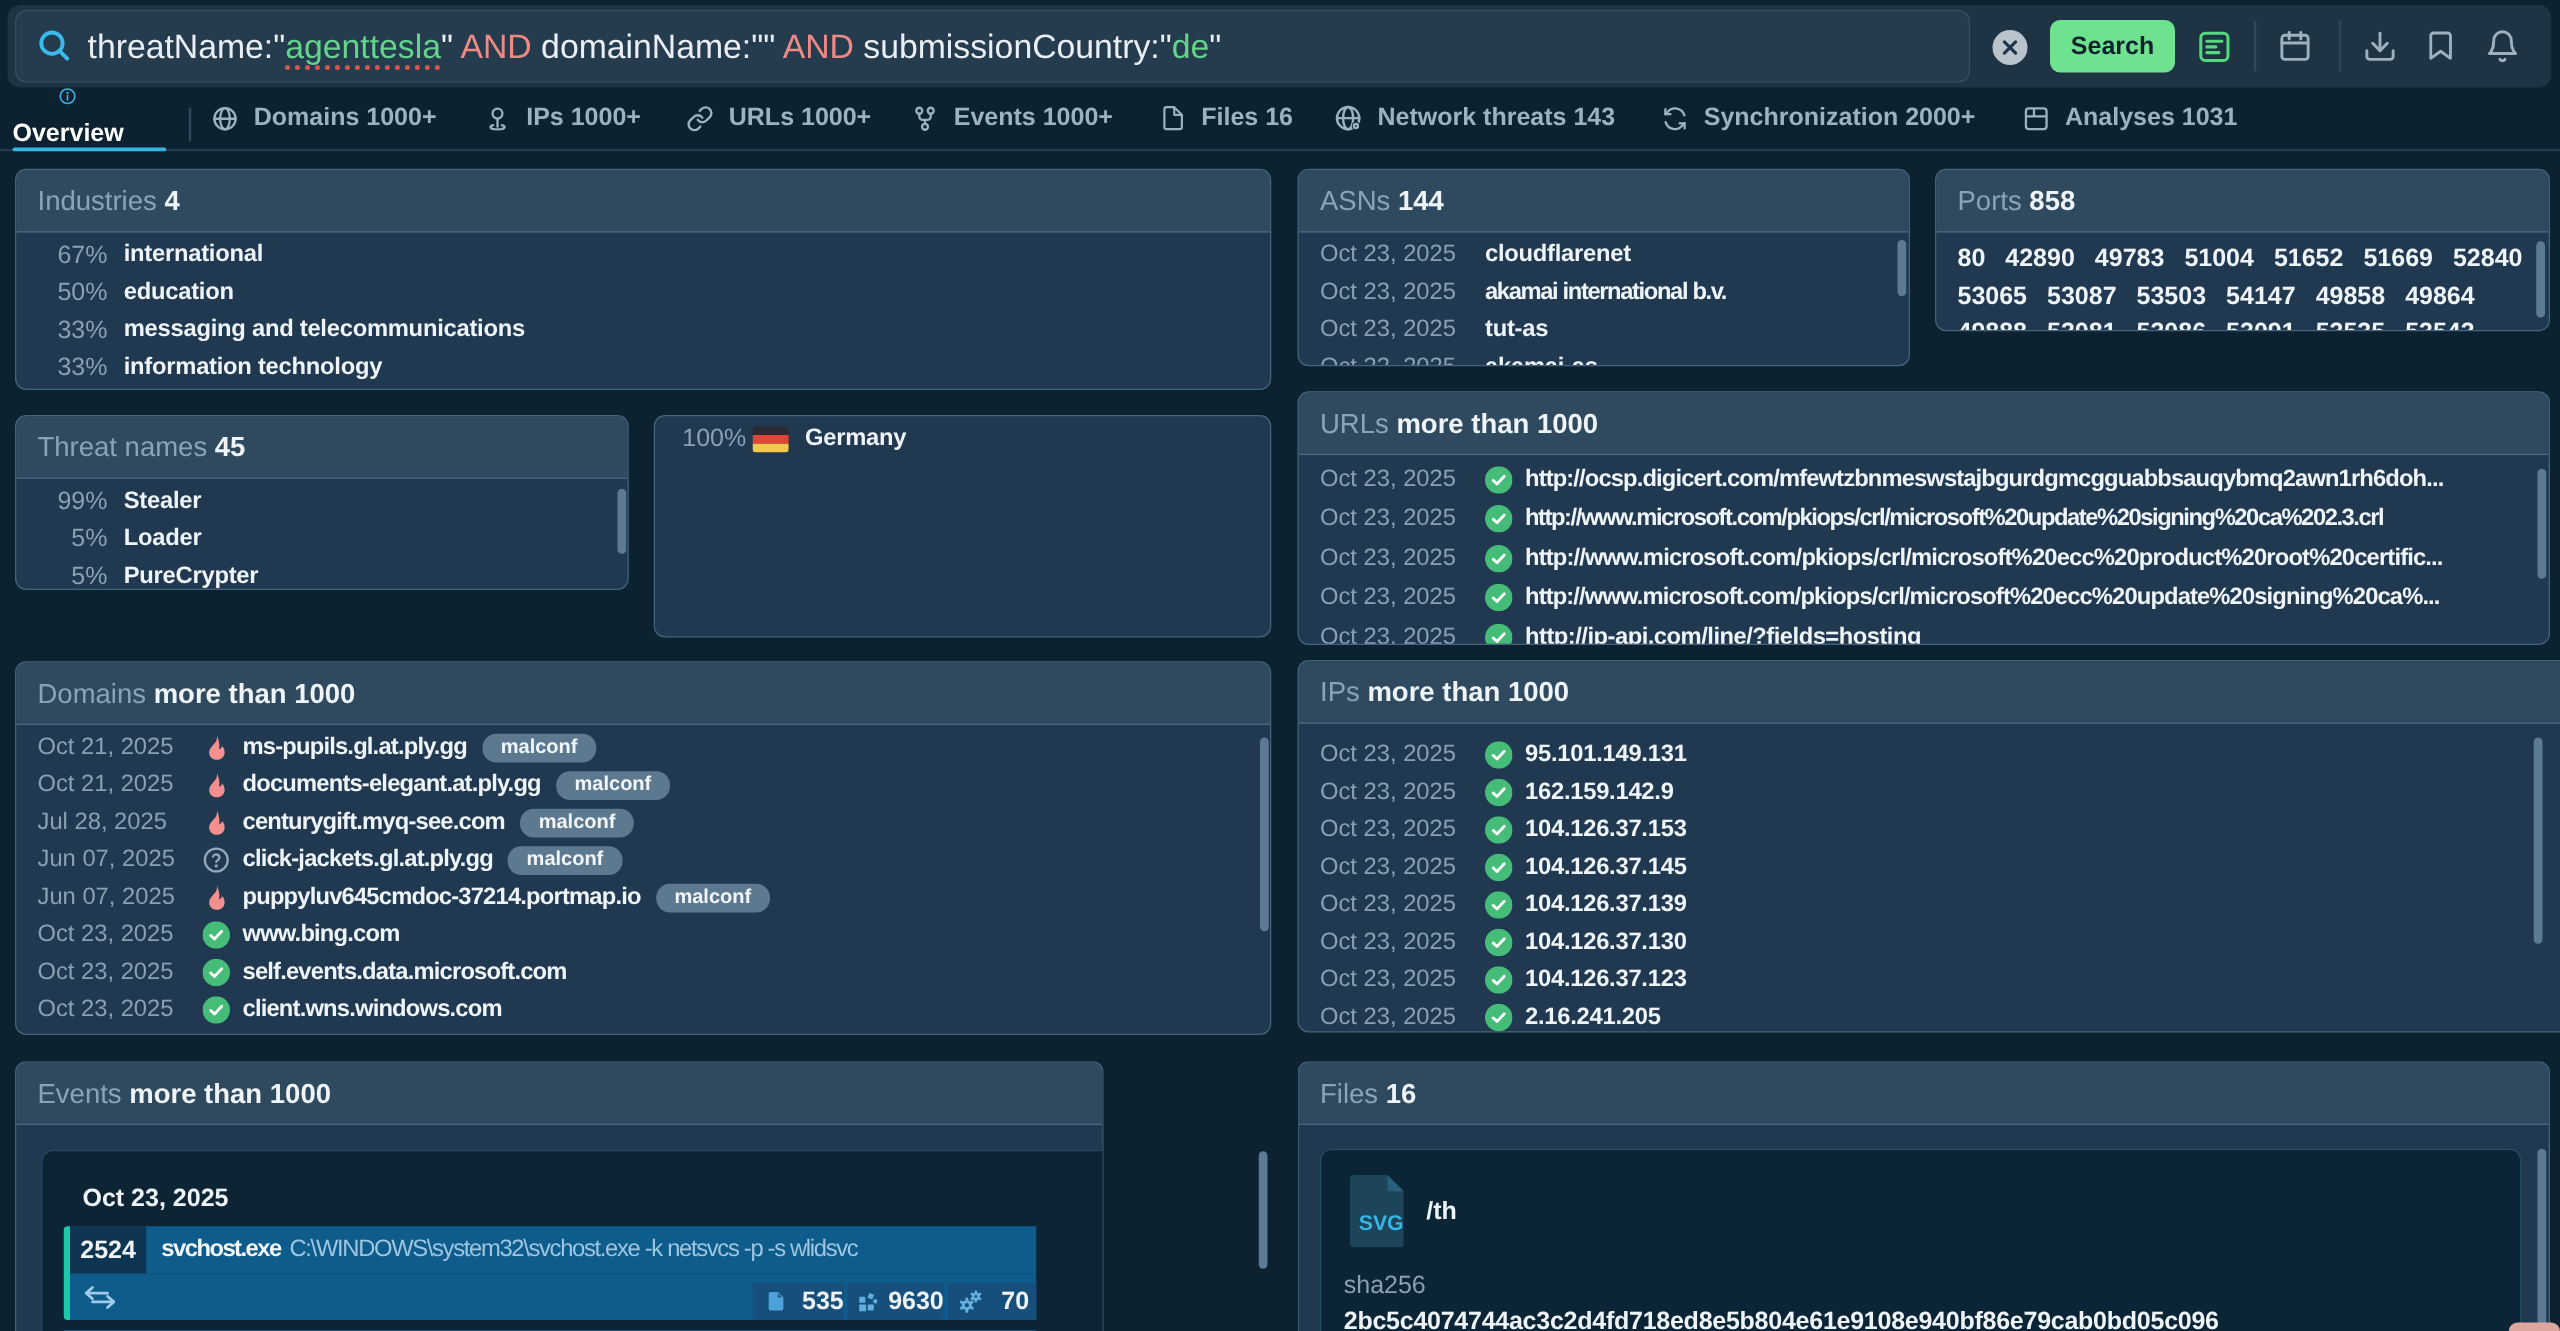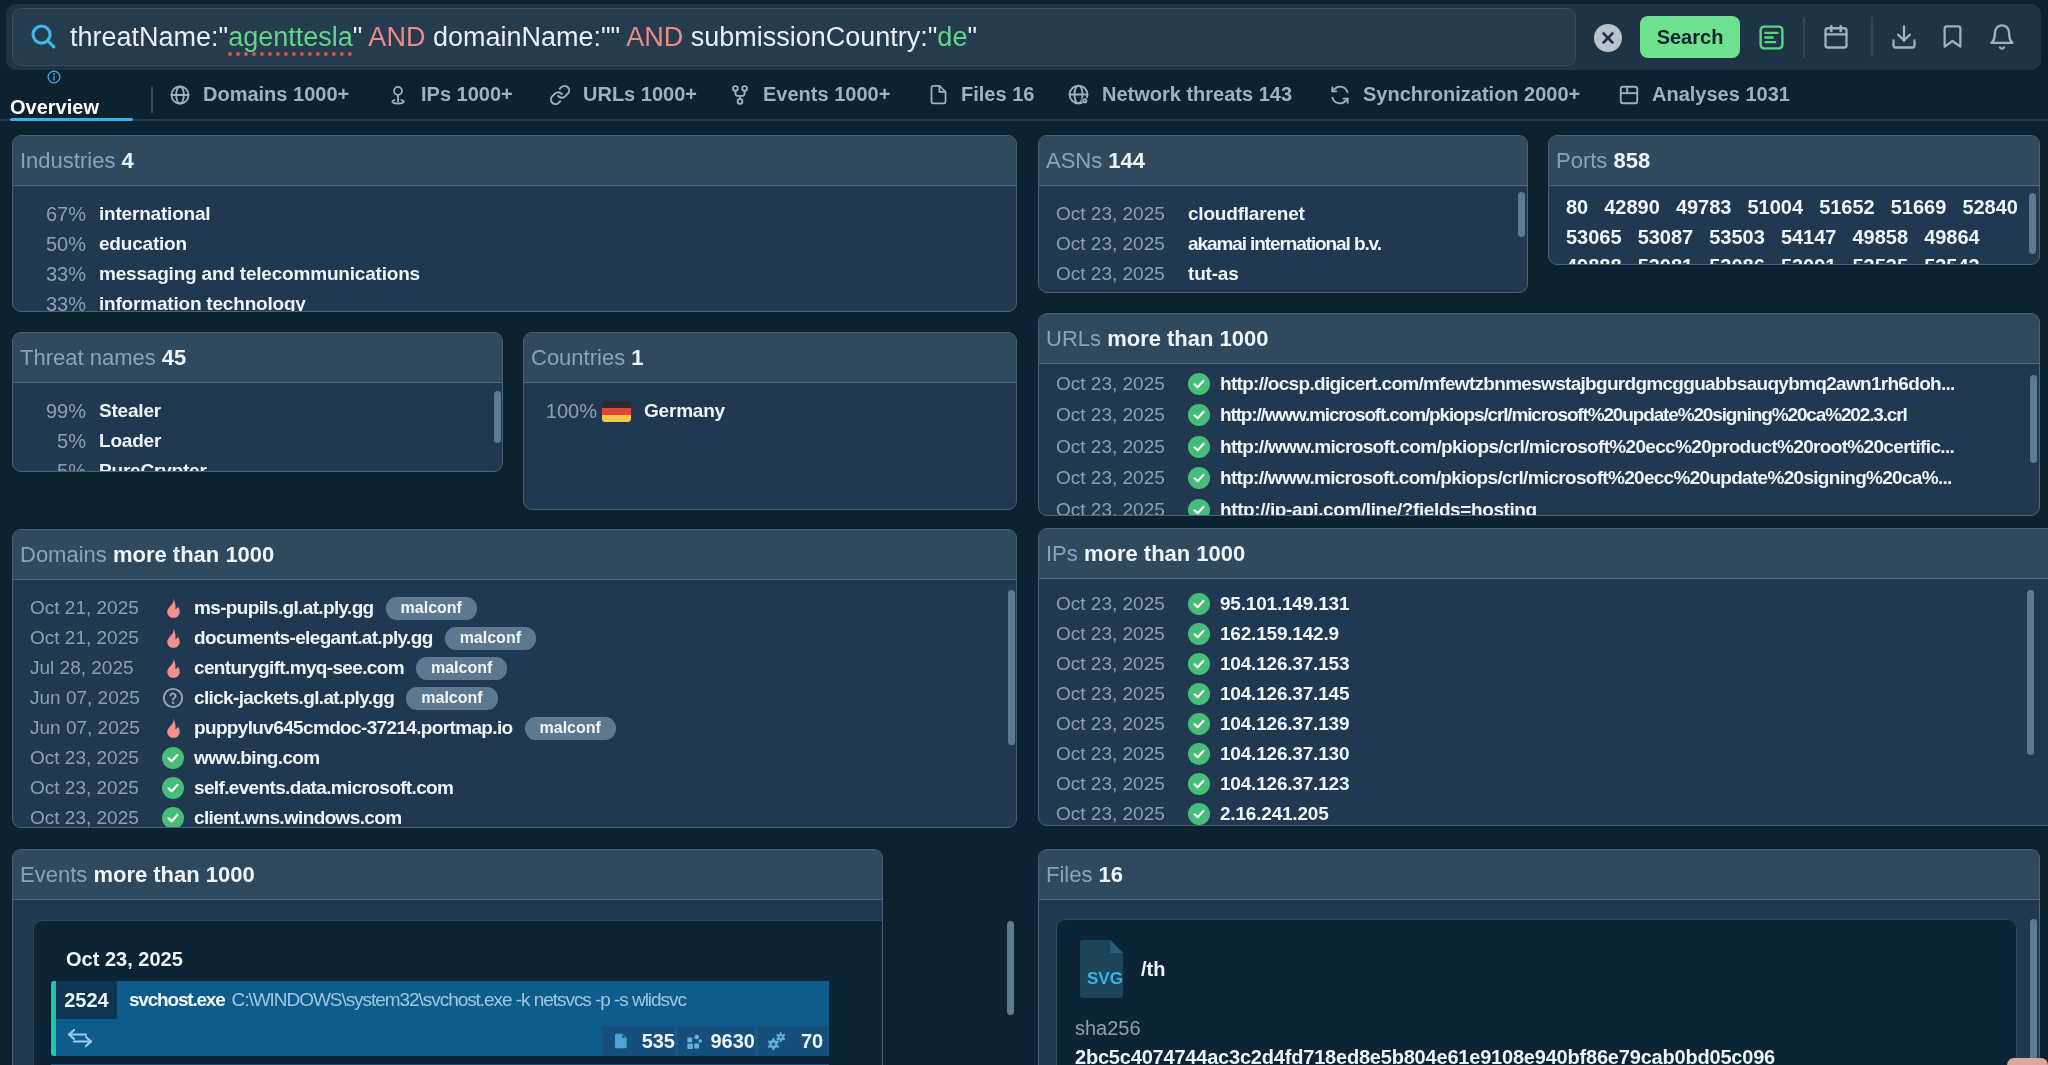--- a/index.html
+++ b/index.html
@@ -19,23 +19,23 @@
 .vdiv { top:17px; width:2px; height:40px; background:#31485c; }
 
 
 .tabrow { left:0; top:70px; width:2048px; height:51px; border-bottom:2px solid #20394d; }
 .tab { position:absolute; top:70px; height:49px; display:flex; align-items:center; gap:12px; font-size:20px; font-weight:700; color:#9db2c1; white-space:nowrap; }
 .tab.active { color:#ffffff;flex-direction:column; }
 .underline { left:10px; top:118px; width:123px; height:3px; background:#36b3e3; border-radius:2px; }
 
 
 .panel { background:#203950; border:1.5px solid #46637b; border-radius:9px; overflow:hidden; }
-.hd { height:50px; background:#2f4a5f; border-bottom:1px solid #4c6981; display:flex; align-items:center; padding:0 7px; font-size:22px; color:#8ba3b6; white-space:pre; }
+.hd { height:50px; background:#2f4a5f; border-bottom:1px solid #4c6981; display:flex; align-items:center; padding:0 17px; font-size:22px; color:#8ba3b6; white-space:pre; }
 .hd b { color:#eef4f8; font-weight:700; }
-.rows { padding-top:13px; }
+.rows { padding-top:3px; }
 .urows .row { height:31.5px; }
 .row { height:30px; display:flex; align-items:center; font-size:20px; white-space:nowrap; }
 .pct { width:56px; margin-left:17px; text-align:right; color:#8ba0b2; }
 .lbl { margin-left:13px; color:#eef4f8; font-weight:700; font-size:19px; letter-spacing:-0.2px; }
 .date { width:118px; margin-left:17px; color:#8ba0b2; font-size:19px; }
 .ric { width:22px; height:22px; margin-left:14px; display:flex; align-items:center; justify-content:center; }
 .val { margin-left:10px; color:#eef4f8; font-weight:700; font-size:19px; letter-spacing:-0.2px; }
 .pill { margin-left:12px; background:#5d7990; color:#f2f6f9; font-weight:700; font-size:16px; border-radius:11px; padding:2px 15px 3px; }
 .thumb { position:absolute; width:7px; border-radius:4px; background:#5d7a93; }
 
@@ -271,21 +271,20 @@
       </div>
     <div class="row">
         <span class="pct">1%</span>
         <span class="lbl">RedLine</span>
       </div>
   </div>
 </div>
 <div class="thumb" style="left:494px;top:391px;height:52px"></div>
 
 <div class="abs panel" style="left:523px;top:332px;width:494px;height:178px">
-  <div class="hd">Countries <b>1</b></div>
   <div class="rows">
     <div class="row">
         <span class="pct">100%</span>
         <span class="flag">
           <div style="background:#2b2b33"></div>
           <div style="background:#e04538"></div>
           <div style="background:#f2c94c"></div>
         </span>
         <span class="lbl">Germany</span>
       </div>

